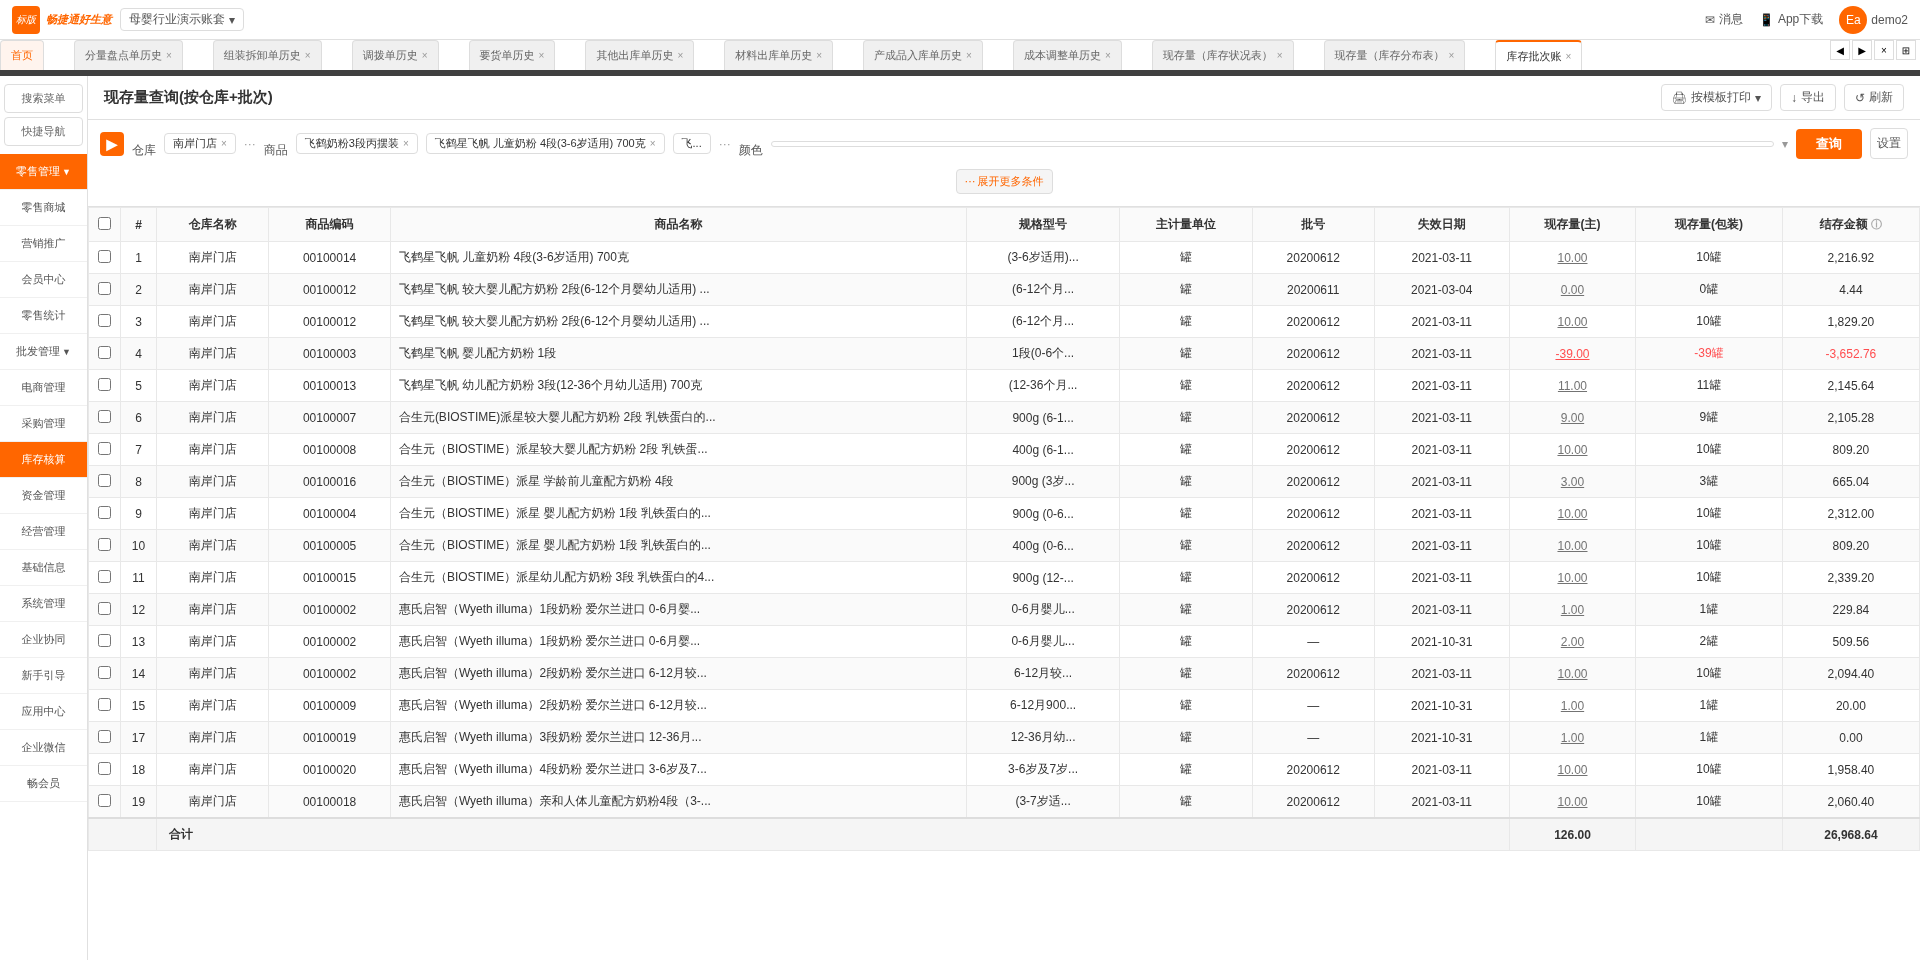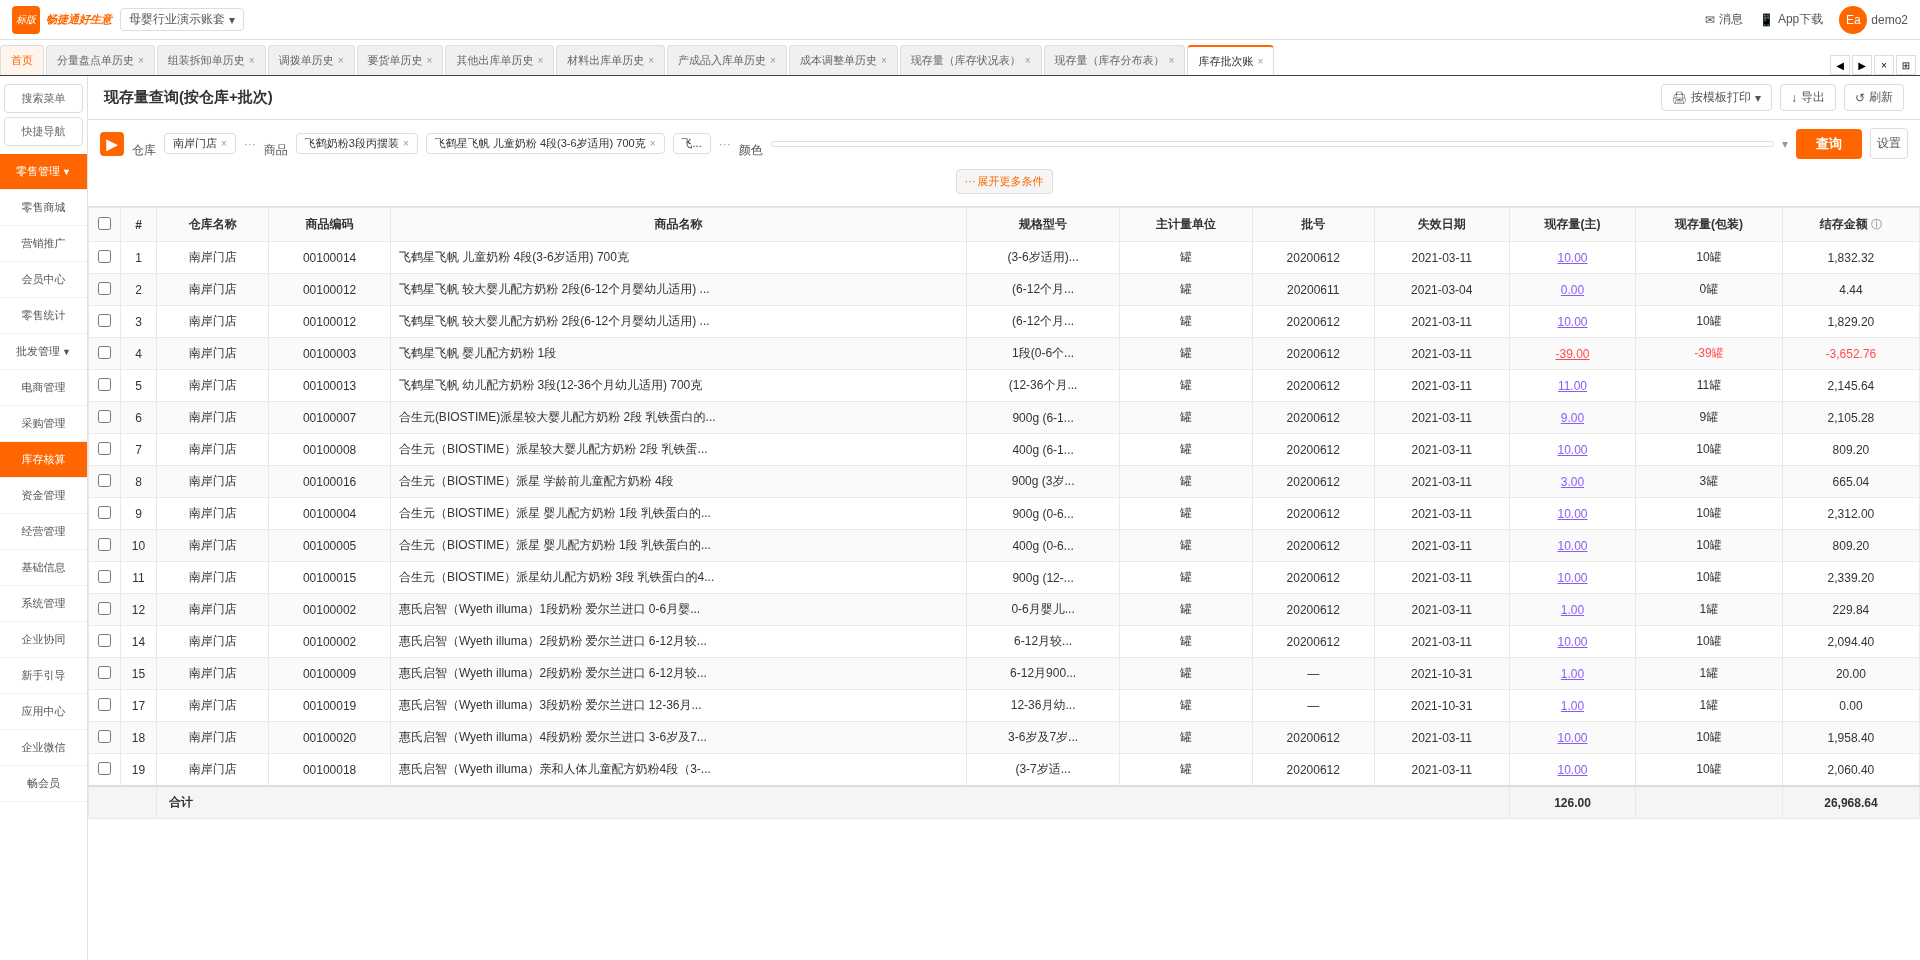--- a/index.html
+++ b/index.html
@@ -10,21 +10,21 @@
     .top-bar-left { display: flex; align-items: center; gap: 8px; }
     .logo-area { display: flex; align-items: center; gap: 6px; font-style: italic; }
     .logo-icon { width: 28px; height: 28px; background: #ff6600; border-radius: 4px; display: flex; align-items: center; justify-content: center; color: #fff; font-size: 10px; }
     .logo-text { color: #ff6600; font-size: 11px; font-weight: bold; line-height: 1.2; }
     .dropdown-select { display: flex; align-items: center; gap: 4px; border: 1px solid #ddd; border-radius: 4px; padding: 2px 8px; cursor: pointer; background: #fff; font-size: 12px; color: #555; }
     .top-bar-right { display: flex; align-items: center; gap: 16px; }
     .top-bar-item { display: flex; align-items: center; gap: 4px; cursor: pointer; color: #555; font-size: 12px; }
     .avatar { width: 28px; height: 28px; border-radius: 50%; background: #ff6600; display: flex; align-items: center; justify-content: center; color: #fff; font-size: 12px; }
 
     
-    .tab-bar { height: 36px; background: #fff; display: flex; align-items: flex-end; border-bottom: 1px solid #404040; flex-shrink: 0; overflow: hidden; }
+    .tab-bar { height: 36px; background: #fff; display: flex; align-items: flex-start; border-bottom: 6px solid #404040; flex-shrink: 0; overflow: hidden; gap: 28px; }
     .tab-item { display: flex; align-items: center; gap: 4px; padding: 0 10px; height: 30px; border: 1px solid #ddd; border-bottom: none; background: #f0f0f0; cursor: pointer; font-size: 11px; color: #666; white-space: nowrap; margin-right: 2px; border-radius: 4px 4px 0 0; }
     .tab-item.active { background: #fff; color: #333; border-top: 2px solid #ff6600; }
     .tab-item.home { background: #fff4ee; color: #ff6600; }
     .tab-close { font-size: 10px; color: #999; cursor: pointer; }
     .tab-arrows { display: flex; align-items: center; gap: 2px; margin-left: auto; padding: 0 4px; }
     .tab-arrow-btn { width: 20px; height: 20px; border: 1px solid #ddd; background: #fff; cursor: pointer; display: flex; align-items: center; justify-content: center; font-size: 10px; }
 
     
     .main-layout { display: flex; flex: 1; overflow: hidden; }
 
@@ -60,21 +60,21 @@
     .btn-query { background: #ff6600; color: #fff; border: none; padding: 6px 20px; border-radius: 4px; cursor: pointer; font-size: 13px; font-weight: bold; }
     .btn-settings { background: #fff; border: 1px solid #ddd; padding: 6px 6px; border-radius: 4px; cursor: pointer; font-size: 12px; color: #555; }
 
     
     .table-wrapper { flex: 1; overflow: auto; background: #fff; }
     table { width: 100%; border-collapse: collapse; font-size: 12px; }
     thead tr th { background: #fafafa; border: 1px solid #e8e8e8; padding: 8px 8px; text-align: center; font-weight: 600; color: #333; white-space: nowrap; position: sticky; top: 0; z-index: 2; }
     tbody tr td { border: 1px solid #e8e8e8; padding: 7px 8px; text-align: center; color: #333; }
     tbody tr:nth-child(even) { background: #fafafa; }
     .td-left { text-align: left; }
-    .td-link { color: #8b5cf6; text-decoration: underline; cursor: pointer; }
+    .td-link { color: #737373; text-decoration: underline; cursor: pointer; }
     .td-red { color: #ff4d4f; }
     .footer-row td { background: #f5f5f5; font-weight: bold; border-top: 2px solid #ddd; }
     .col-check { width: 32px; }
     .col-num { width: 36px; }
     .info-icon { color: #aaa; font-size: 11px; cursor: pointer; }
   </style>
 </head>
 <body>
 
 <div class="top-bar">
@@ -316,21 +316,21 @@
     <td>1</td>
     <td>南岸门店</td>
     <td>00100014</td>
     <td class="td-left">飞鹤星飞帆 儿童奶粉 4段(3-6岁适用) 700克</td>
     <td>(3-6岁适用)...</td>
     <td>罐</td>
     <td>20200612</td>
     <td>2021-03-11</td>
     <td class="td-link ">10.00</td>
     <td class="">10罐</td>
-    <td class="">1,832.32</td>
+    <td class="">2,216.92</td>
   </tr>
             <tr>
     <td><input type="checkbox" style=""></td>
     <td>2</td>
     <td>南岸门店</td>
     <td>00100012</td>
     <td class="td-left">飞鹤星飞帆 较大婴儿配方奶粉 2段(6-12个月婴幼儿适用) ...</td>
     <td>(6-12个月...</td>
     <td>罐</td>
     <td>20200611</td>
@@ -471,20 +471,34 @@
     <td>南岸门店</td>
     <td>00100002</td>
     <td class="td-left">惠氏启智（Wyeth illuma）1段奶粉 爱尔兰进口 0-6月婴...</td>
     <td>0-6月婴儿...</td>
     <td>罐</td>
     <td>20200612</td>
     <td>2021-03-11</td>
     <td class="td-link ">1.00</td>
     <td class="">1罐</td>
     <td class="">229.84</td>
+  </tr>
+            <tr>
+    <td><input type="checkbox" style=""></td>
+    <td>13</td>
+    <td>南岸门店</td>
+    <td>00100002</td>
+    <td class="td-left">惠氏启智（Wyeth illuma）1段奶粉 爱尔兰进口 0-6月婴...</td>
+    <td>0-6月婴儿...</td>
+    <td>罐</td>
+    <td>—</td>
+    <td>2021-10-31</td>
+    <td class="td-link ">2.00</td>
+    <td class="">2罐</td>
+    <td class="">509.56</td>
   </tr>
             <tr>
     <td><input type="checkbox" style=""></td>
     <td>14</td>
     <td>南岸门店</td>
     <td>00100002</td>
     <td class="td-left">惠氏启智（Wyeth illuma）2段奶粉 爱尔兰进口 6-12月较...</td>
     <td>6-12月较...</td>
     <td>罐</td>
     <td>20200612</td>

